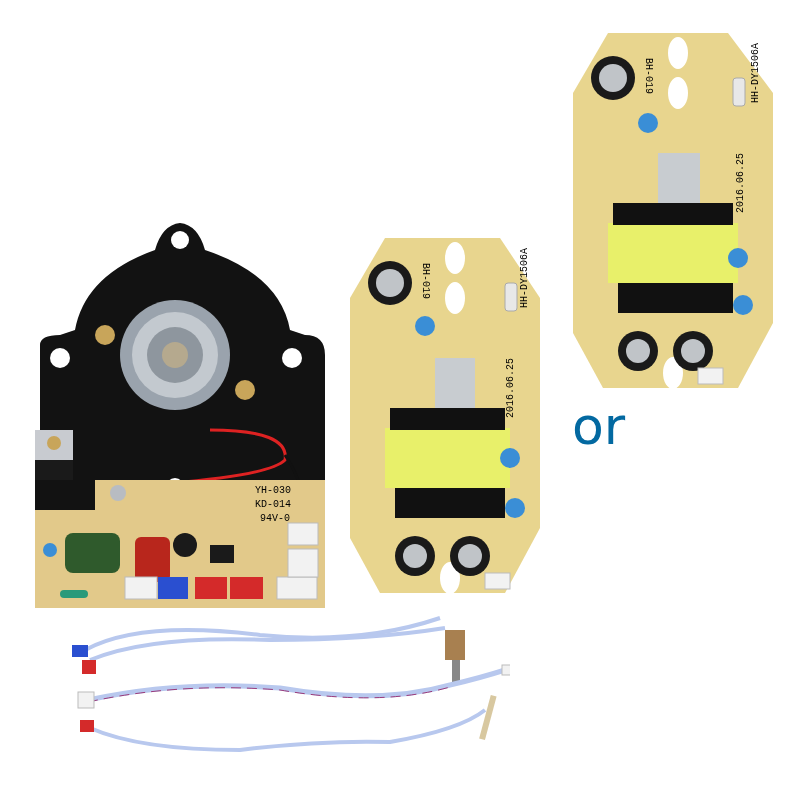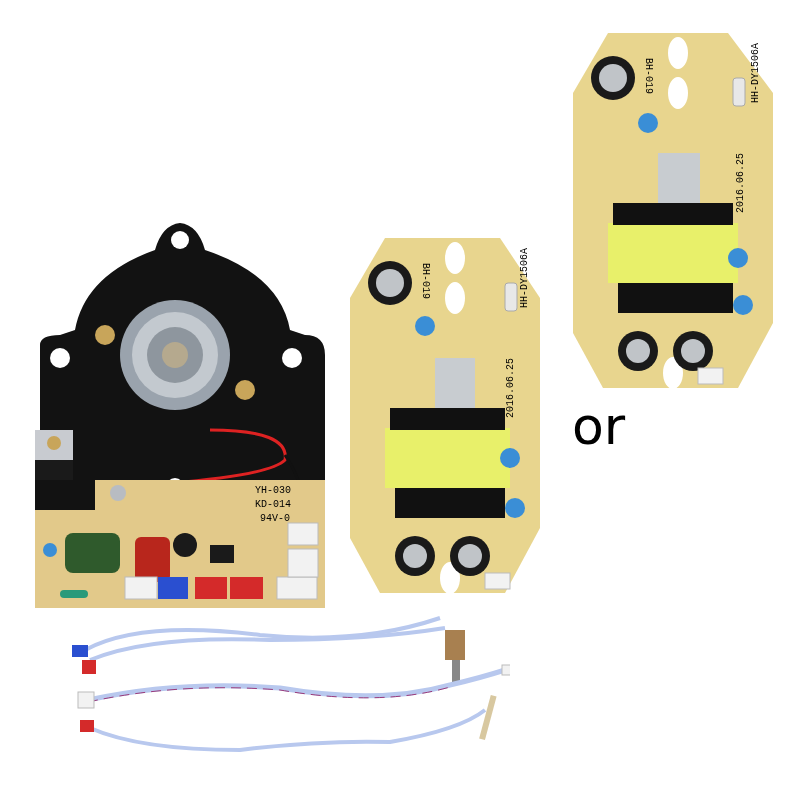--- a/index.html
+++ b/index.html
@@ -1,18 +1,18 @@
 <!DOCTYPE html>
 <html><head>
 <meta charset="utf-8">
 <style>
   html,body{margin:0;padding:0;background:#ffffff;}
   body{width:800px;height:800px;position:relative;overflow:hidden;font-family:"Liberation Sans",sans-serif;}
   .abs{position:absolute;}
-  .or-label{left:572px;top:400px;font-size:52px;color:#000000;font-family:"DejaVu Sans",sans-serif;line-height:1;}
+  .or-label{left:572px;top:400px;font-size:52px;color:#0369a1;font-family:"DejaVu Sans",sans-serif;line-height:1;}
   .pcb-text{font-family:"Liberation Mono",monospace;color:#2a2a2a;font-size:10px;}
 </style>
 </head>
 <body>
 
 <svg class="abs" style="left:30px;top:215px" width="310" height="395" viewBox="0 0 310 395">
 
   <path d="M10,130 L10,265 L60,265 L60,310 L295,310 L295,140 Q295,120 275,120 L260,115 Q250,60 175,35 Q168,10 150,8 Q132,10 125,35 Q55,60 45,115 L30,120 Q10,120 10,130 Z" fill="#121212"></path>
   <circle cx="150" cy="25" r="9" fill="#fff"></circle>
   <circle cx="30" cy="143" r="10" fill="#fff"></circle>

